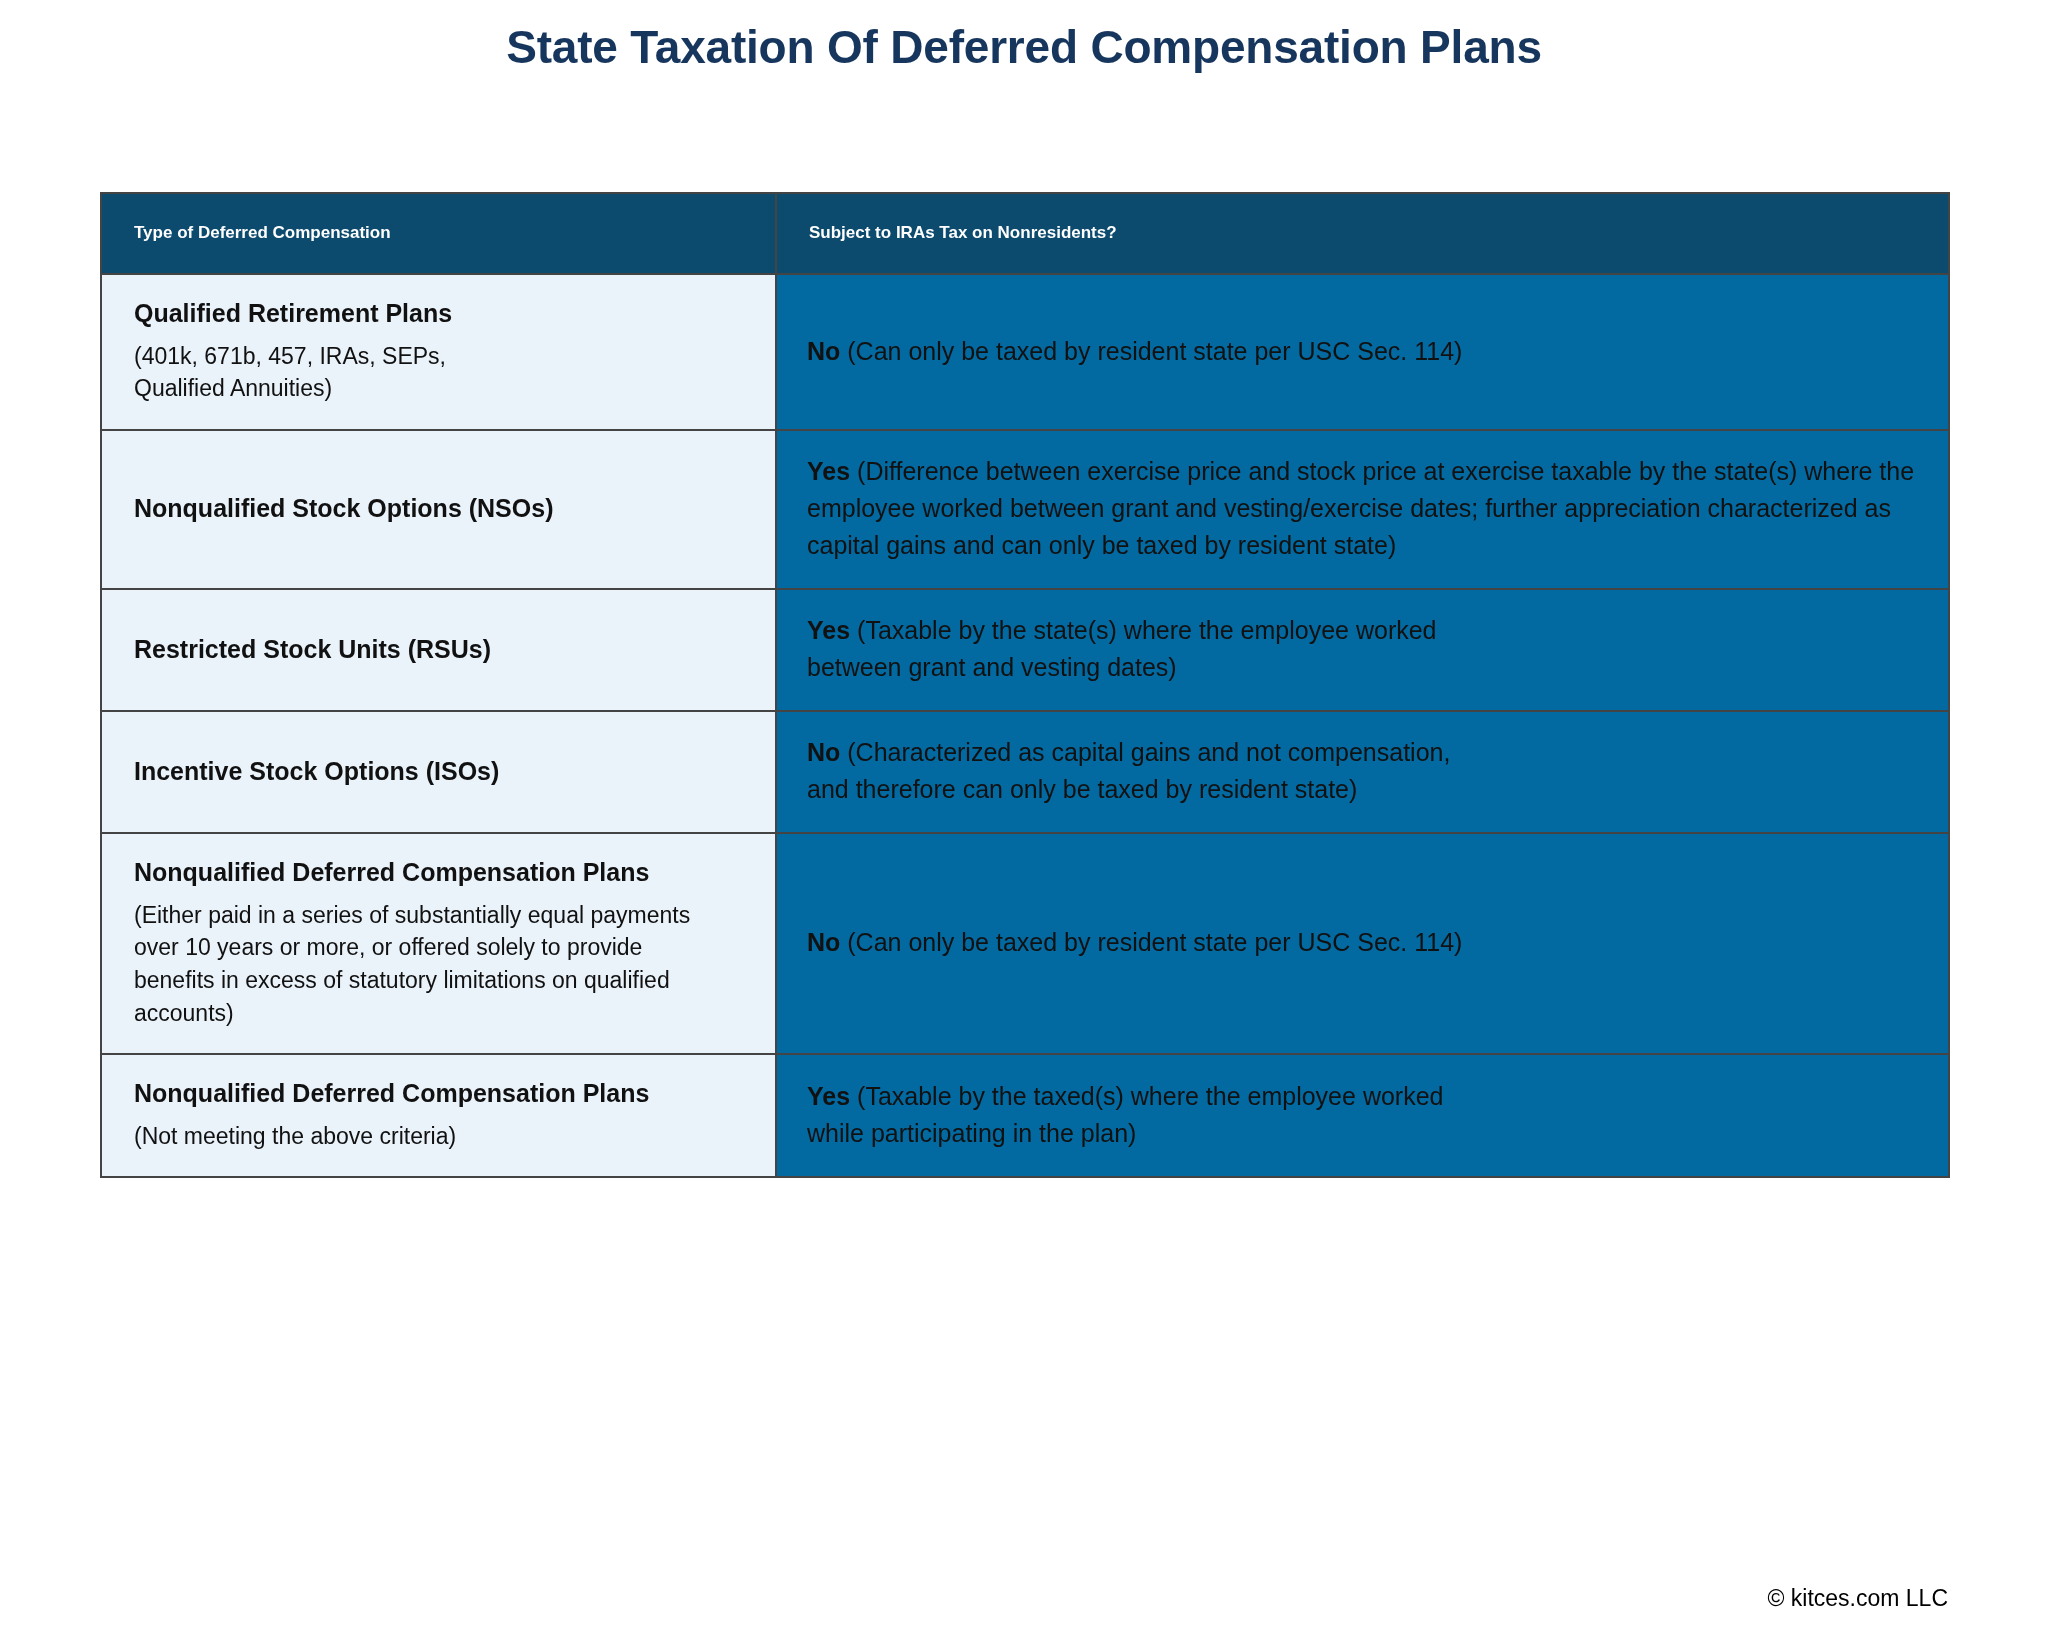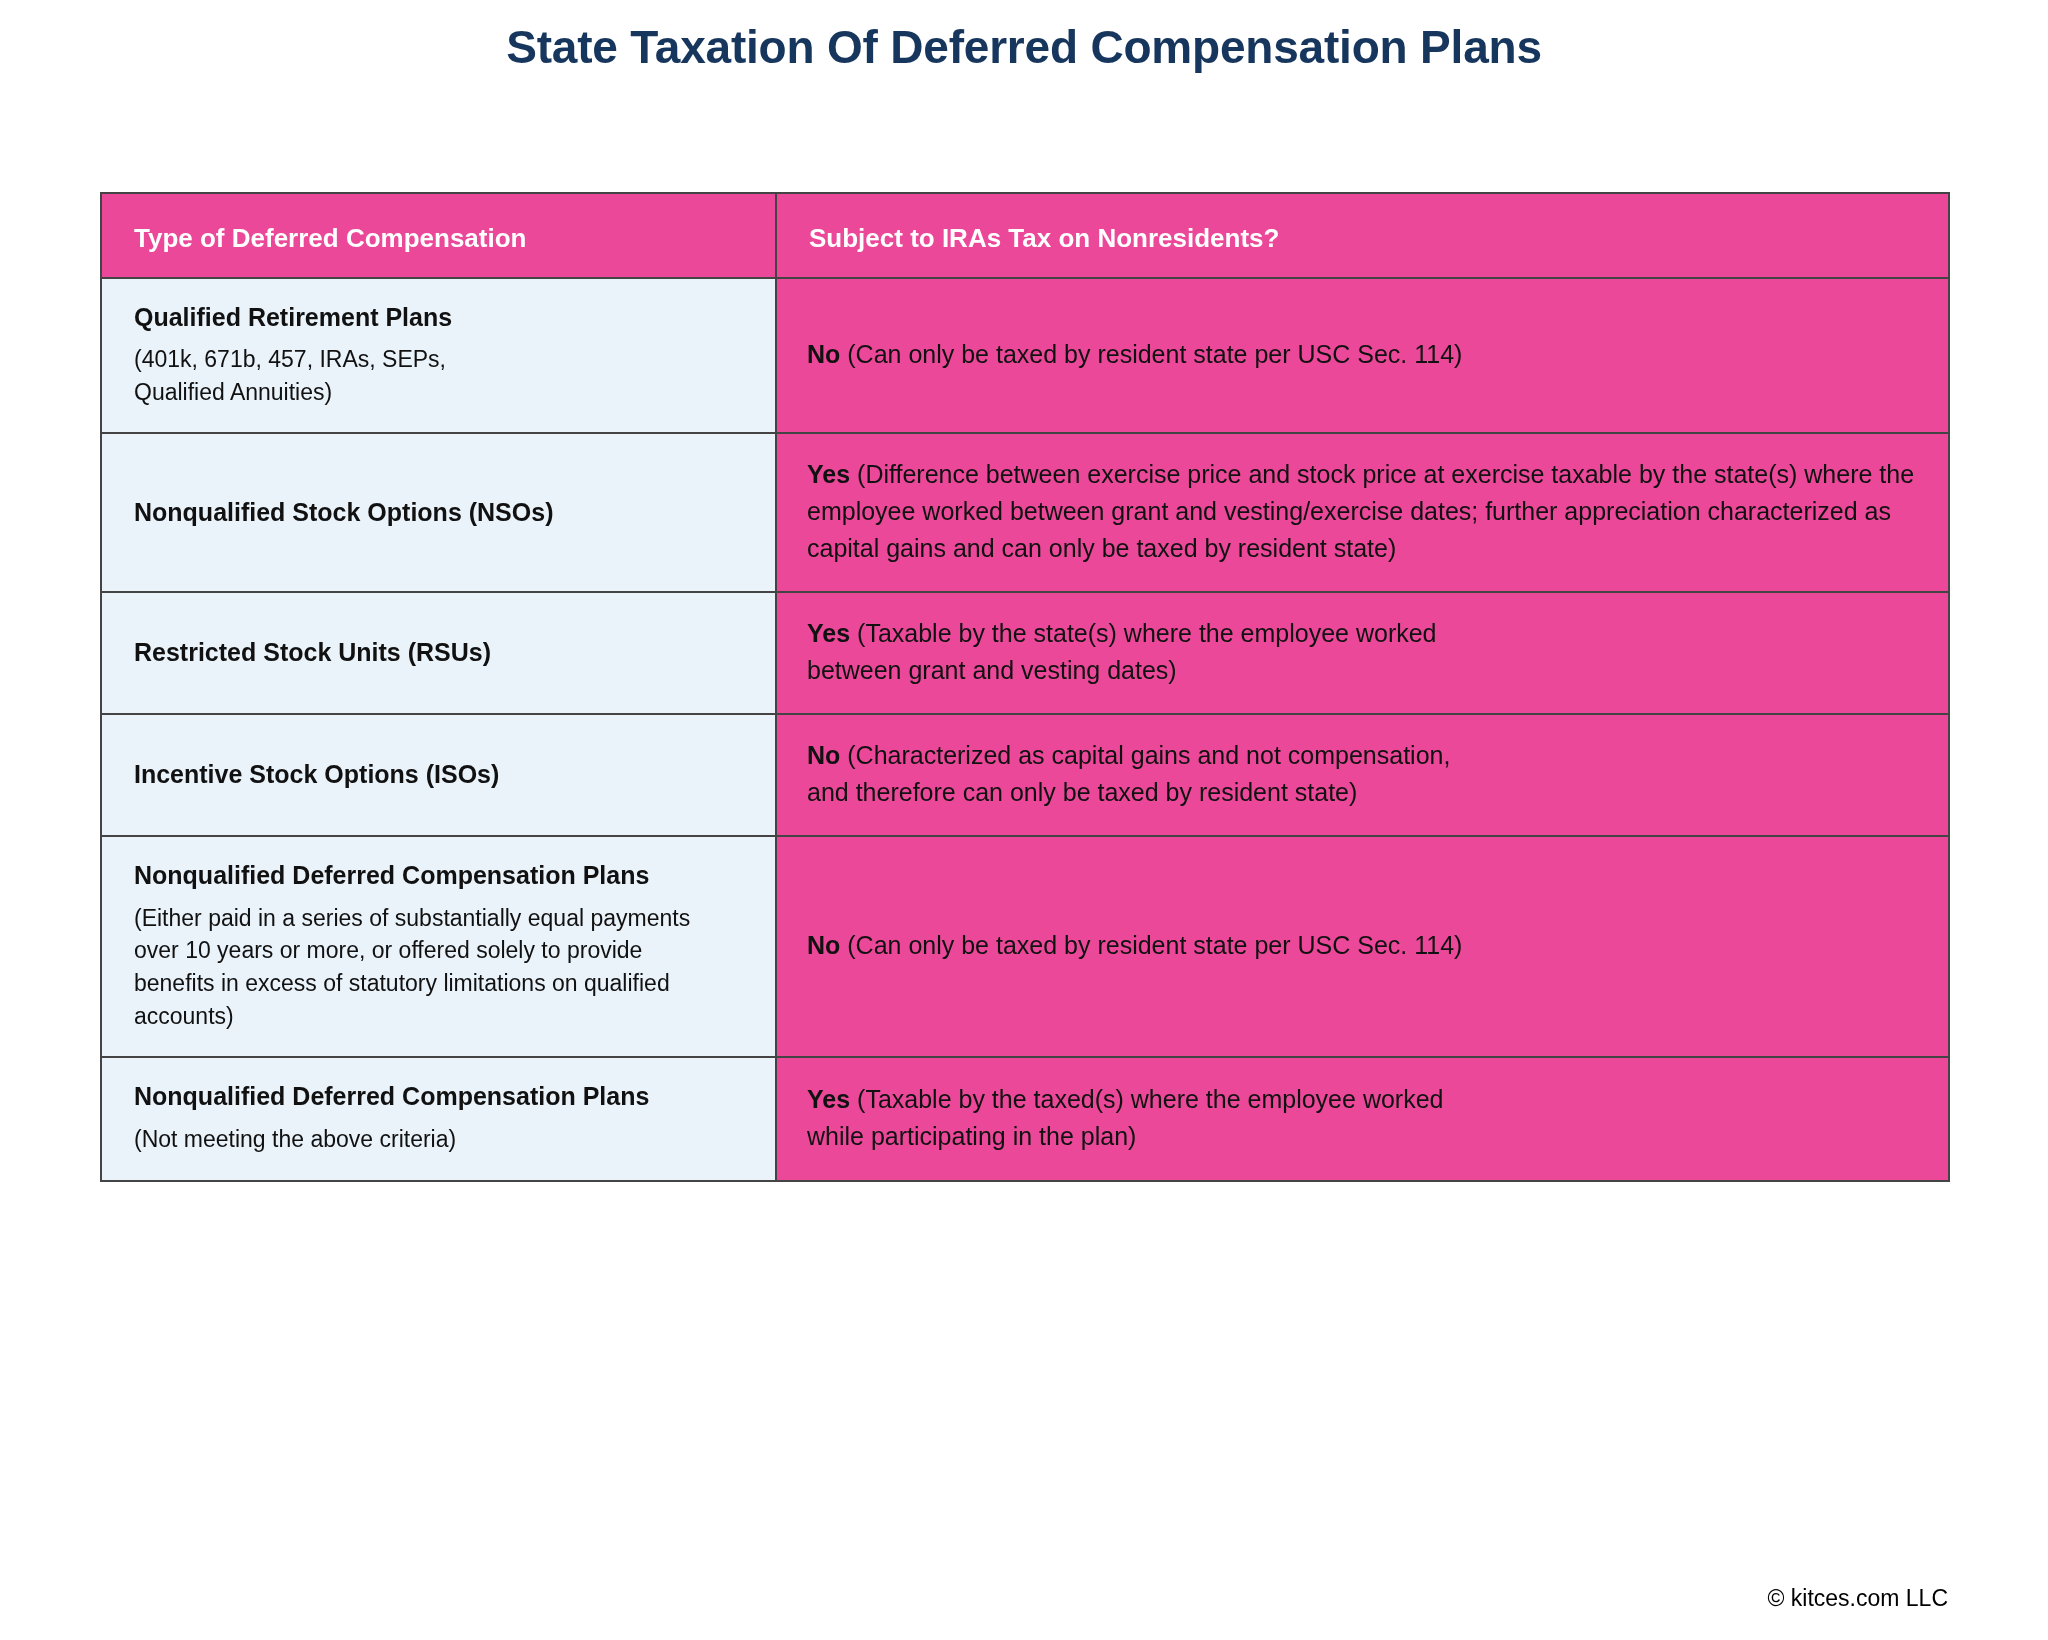--- a/index.html
+++ b/index.html
@@ -45,35 +45,35 @@
 
   table.comp-table th,
   table.comp-table td {
     border: 2px solid #444444;
     vertical-align: middle;
     text-align: left;
   }
 
   
   thead th {
-    background: #ec4899;
+    background: #0c4a6e;
     color: #ffffff;
-    font-size: 26px;
+    font-size: 17px;
     font-weight: bold;
-    padding: 28px 32px 22px 32px;
+    padding: 28px 32px 30px 32px;
     line-height: 1.25;
   }
 
   
   tbody td.type-cell {
     background: #eaf2fa;
     padding: 22px 48px 24px 32px;
   }
   tbody td.answer-cell {
-    background: #ec4899;
+    background: #0369a1;
     padding: 22px 30px 24px 30px;
   }
 
   .type-title {
     font-size: 25px;
     font-weight: bold;
     color: #111111;
     line-height: 1.30;
     margin: 0;
   }

